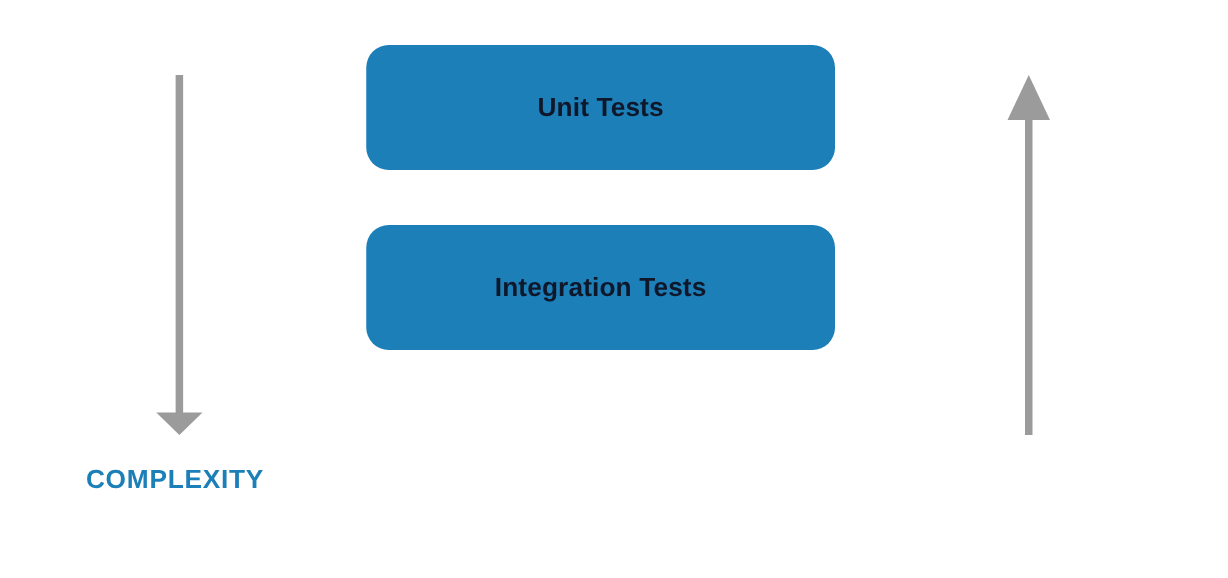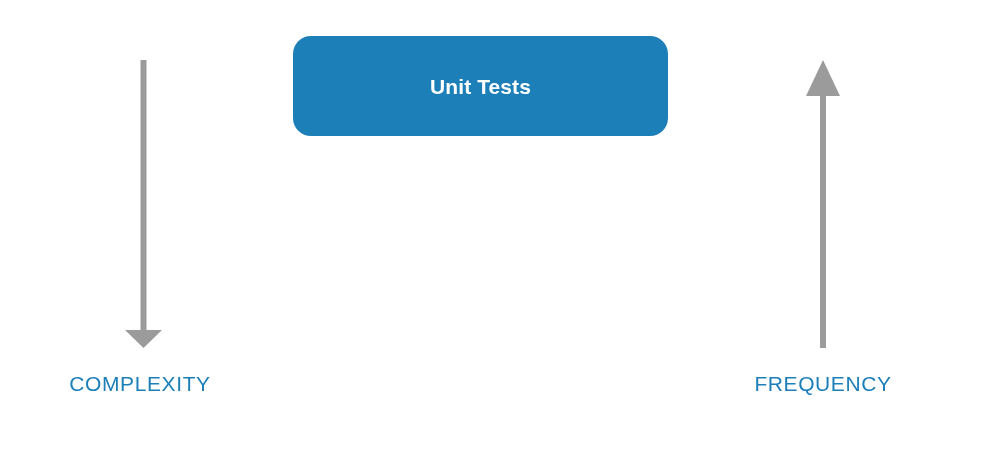--- a/index.html
+++ b/index.html
@@ -25,21 +25,21 @@
     width: 375px;
     height: 100px;
     background: #1C7FB8;
     border-radius: 18px;
     display: flex;
     align-items: center;
     justify-content: center;
     box-sizing: border-box;
   }
   .layer-label {
-    color: #ffffff;
+    color: #0f172a;
     font-family: "Liberation Sans", sans-serif;
     font-size: 21px;
     font-weight: bold;
     letter-spacing: 0.1px;
     line-height: 1;
     text-align: center;
     white-space: nowrap;
   }
   #box-unit        { top: 36px;  }
   #box-integration { top: 180px; }
@@ -56,21 +56,21 @@
   #arrow-complexity { left: 84px;  }
   #arrow-frequency  { left: 763px; }
 
   
   .axis-caption {
     position: absolute;
     top: 373px;
     color: #1C7FB8;
     font-family: "Liberation Sans", sans-serif;
     font-size: 21px;
-    font-weight: normal;
+    font-weight: bold;
     letter-spacing: 0.6px;
     line-height: 1;
     text-align: center;
     white-space: nowrap;
   }
   #caption-complexity { left: 20px;  width: 240px; }
   #caption-frequency  { left: 703px; width: 240px; }
 </style>
 </head>
 <body>
@@ -84,19 +84,21 @@
 
   <svg class="arrow" id="arrow-frequency" viewBox="0 0 120 462" xmlns="http://www.w3.org/2000/svg">
     <rect x="57" y="78" width="6" height="270" fill="#9B9B9B"></rect>
     <polygon points="43,96 77,96 60,60" fill="#9B9B9B"></polygon>
   </svg>
 
   <div class="layer-box" id="box-unit">
     <span class="layer-label">Unit Tests</span>
   </div>
 
+  <div class="layer-box" id="box-integration">
+    <span class="layer-label">Integration Tests</span>
+  </div>
 
 
   <div class="axis-caption" id="caption-complexity">COMPLEXITY</div>
 
-  <div class="axis-caption" id="caption-frequency">FREQUENCY</div>
 
 </div>
 
 </body></html>

